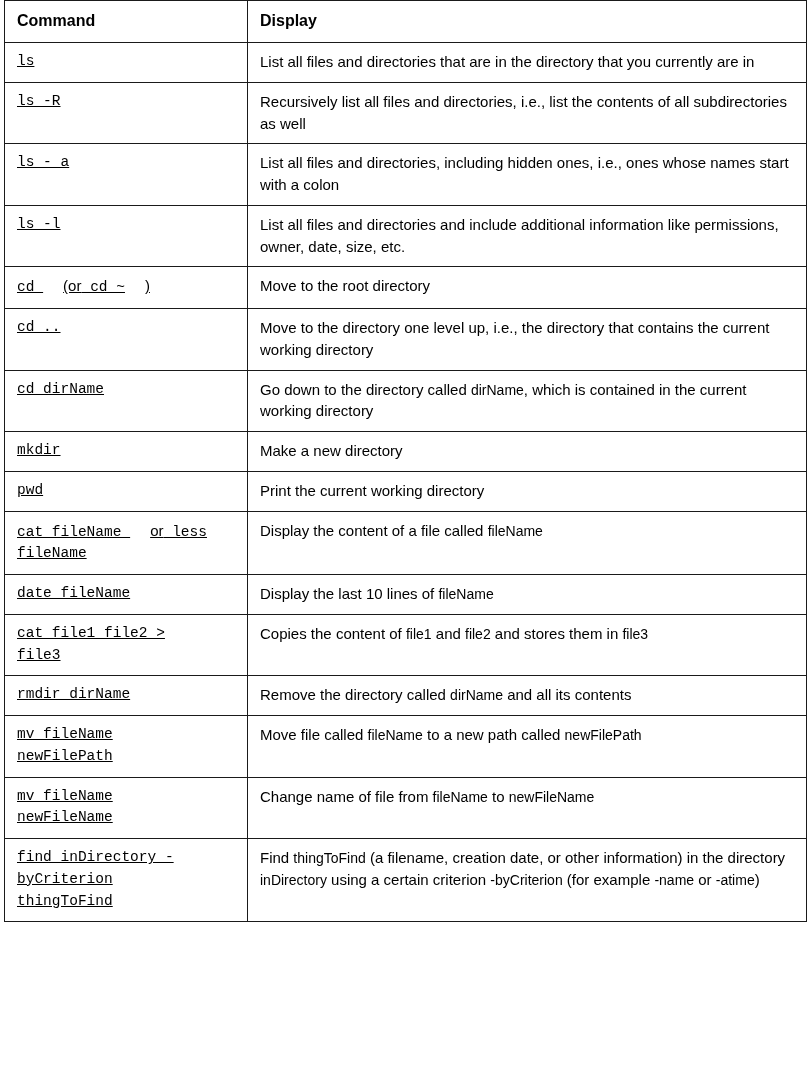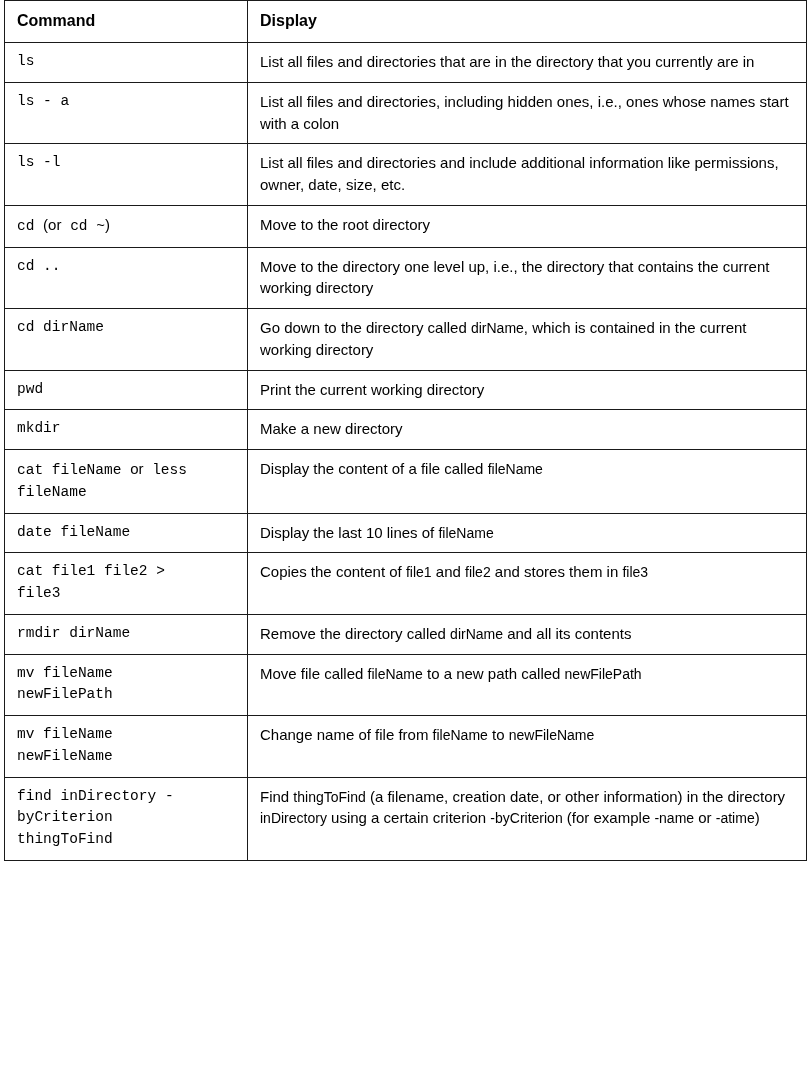--- a/index.html
+++ b/index.html
@@ -40,34 +40,36 @@
     padding-top: 10px;
     padding-bottom: 12px;
     line-height: 1.2;
   }
   td.cmd {
     font-family: "Liberation Mono", monospace;
     font-size: 14.5px;
     line-height: 1.5;
     white-space: pre-wrap;
     word-break: break-word;
+    text-decoration: underline;
   }
   td.mean {
     font-size: 15px;
     line-height: 1.45;
   }
   
   code, .mono {
     font-family: Liberation Sans, sans-serif;
     font-size: 14px;
   }
   
   td.cmd .prop {
     font-family: "Liberation Sans", sans-serif;
     font-size: 15px;
+    margin-left: 20px;
   }
 </style>
 </head>
 <body>
 
 <div class="table-wrap">
   <table class="cmd-table">
     <colgroup>
       <col class="col-cmd">
       <col class="col-mean">
@@ -77,46 +79,50 @@
         <th>Command</th>
         <th>Display</th>
       </tr>
     </thead>
     <tbody id="table-body">
         <tr>
           <td class="cmd">ls</td>
           <td class="mean">List all files and directories that are in the directory that you currently are in</td>
         </tr>
         <tr>
+          <td class="cmd">ls -R</td>
+          <td class="mean">Recursively list all files and directories, i.e., list the contents of all subdirectories as well</td>
+        </tr>
+        <tr>
           <td class="cmd">ls - a</td>
           <td class="mean">List all files and directories, including hidden ones, i.e., ones whose names start with a colon</td>
         </tr>
         <tr>
           <td class="cmd">ls -l</td>
           <td class="mean">List all files and directories and include additional information like permissions, owner, date, size, etc.</td>
         </tr>
         <tr>
           <td class="cmd">cd <span class="prop">(or</span> cd ~<span class="prop">)</span></td>
           <td class="mean">Move to the root directory</td>
         </tr>
         <tr>
           <td class="cmd">cd ..</td>
           <td class="mean">Move to the directory one level up, i.e., the directory that contains the current working directory</td>
         </tr>
         <tr>
           <td class="cmd">cd dirName</td>
           <td class="mean">Go down to the directory called <code>dirName</code>, which is contained in the current working directory</td>
         </tr>
         <tr>
+          <td class="cmd">mkdir</td>
+          <td class="mean">Make a new directory</td>
+        </tr>
+        <tr>
           <td class="cmd">pwd</td>
           <td class="mean">Print the current working directory</td>
-        </tr>
-        <tr>
-          <td class="cmd">mkdir</td>
-          <td class="mean">Make a new directory</td>
         </tr>
         <tr>
           <td class="cmd">cat fileName <span class="prop">or</span> less
 fileName</td>
           <td class="mean">Display the content of a file called <code>fileName</code></td>
         </tr>
         <tr>
           <td class="cmd">date fileName</td>
           <td class="mean">Display the last 10 lines of <code>fileName</code></td>
         </tr>

